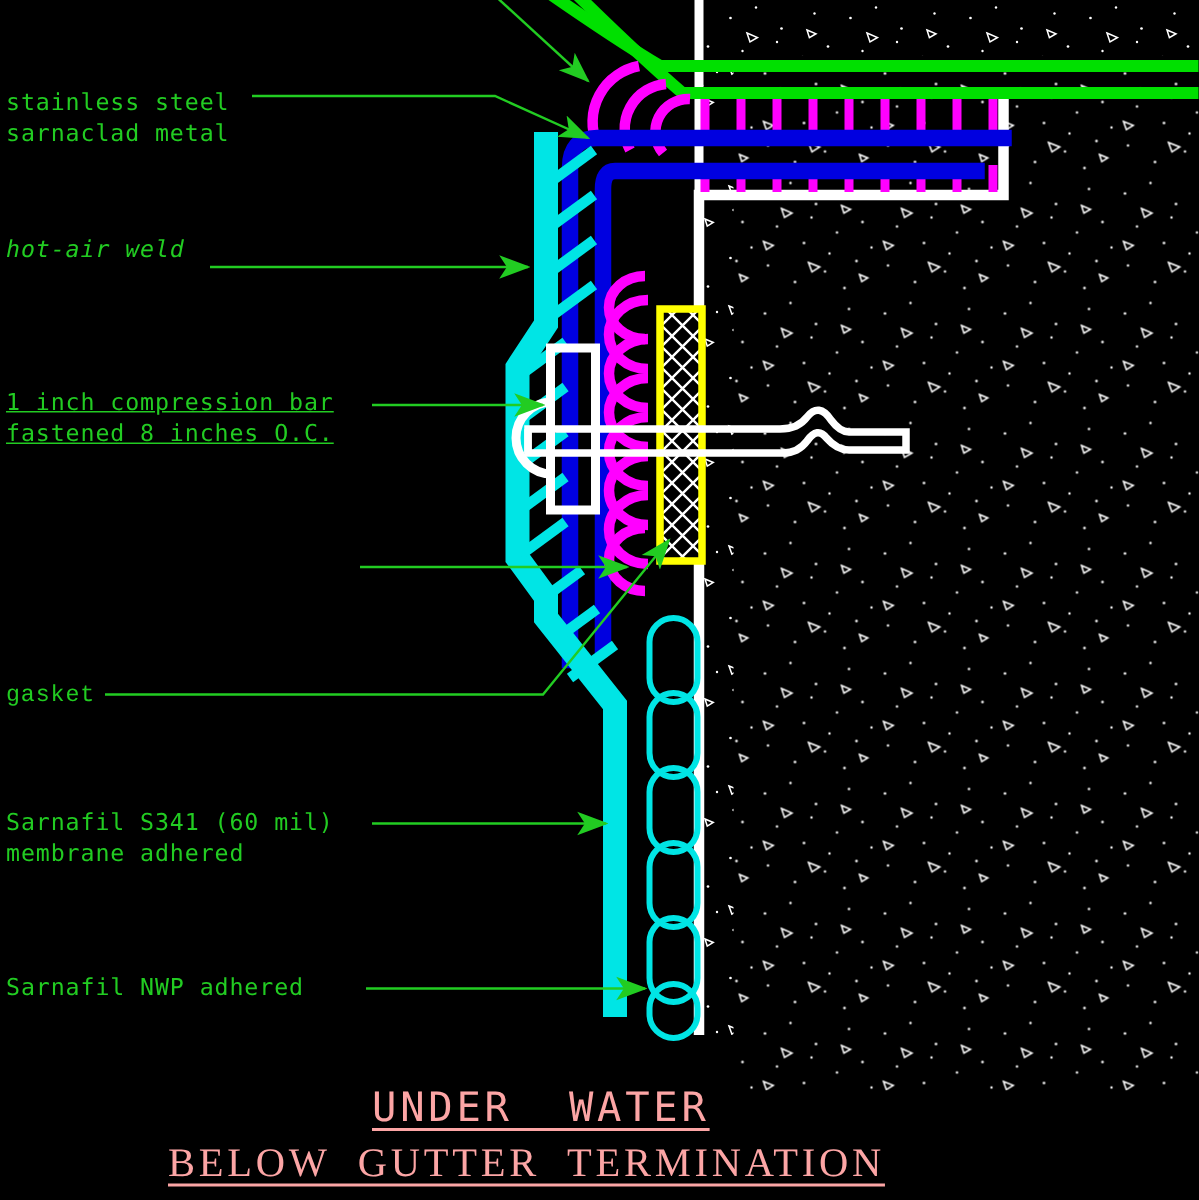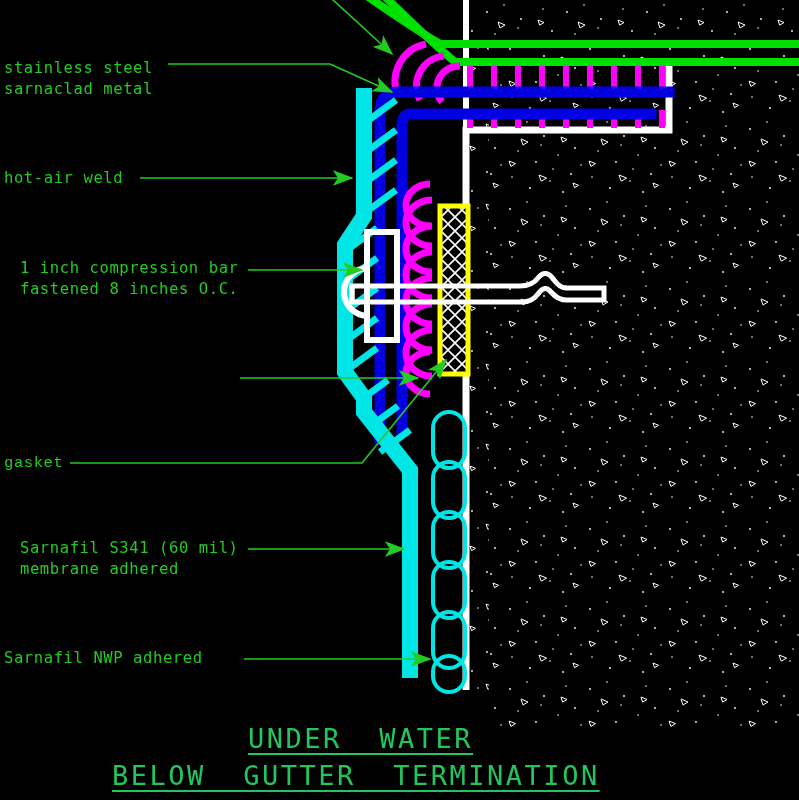--- a/index.html
+++ b/index.html
@@ -16,21 +16,21 @@
     color:#22CC22;
     font-family:"DejaVu Sans Mono","Liberation Mono",monospace;
     font-size:15.5px;
     letter-spacing:0.6px;
     line-height:21px;
     white-space:pre;
     user-select:none;
   }
   .ttl{
     position:absolute;
-    color:#22c55e;
+    color:#fca5a5;
     font-family:"DejaVu Sans Mono","Liberation Mono",monospace;
     font-size:27px;
     letter-spacing:2.5px;
     white-space:pre;
     text-decoration:underline;
     text-underline-offset:5px;
     text-decoration-thickness:1.5px;
     user-select:none;
   }
 </style>
@@ -195,24 +195,24 @@
       <path d="M70,463 L362,463 L446,360" marker-end="url(#arrHead)"></path>
 
       <path d="M248,549 L404,549" marker-end="url(#arrHead)"></path>
 
       <path d="M244,659 L430,659" marker-end="url(#arrHead)"></path>
     </g>
   </svg>
 
   <div class="lbl" style="left:4px;  top:58px;">stainless steel
 sarnaclad metal</div>
-  <div class="lbl" style="left:4px;  top:168px;">hot-air weld</div>
-  <div class="lbl" style="left:20px;  top:258px;">1 inch compression bar
+  <div class="lbl" style="left:4px;  top:156px;font-style:italic;">hot-air weld</div>
+  <div class="lbl" style="left:4px;  top:258px;text-decoration:underline;">1 inch compression bar
 fastened 8 inches O.C.</div>
   <div class="lbl" style="left:4px;  top:453px;font-family:Liberation Mono, monospace;">gasket</div>
-  <div class="lbl" style="left:20px;  top:538px;">Sarnafil S341 (60 mil)
+  <div class="lbl" style="left:4px;  top:538px;">Sarnafil S341 (60 mil)
 membrane adhered</div>
   <div class="lbl" style="left:4px;  top:648px;">Sarnafil NWP adhered</div>
 
   <div class="ttl" style="left:248px; top:723px;">UNDER  WATER</div>
-  <div class="ttl" style="left:112px; top:760px;">BELOW  GUTTER  TERMINATION</div>
+  <div class="ttl" style="left:112px; top:760px;font-family:Liberation Serif, serif;">BELOW  GUTTER  TERMINATION</div>
 
 </div>
 
 </body></html>

